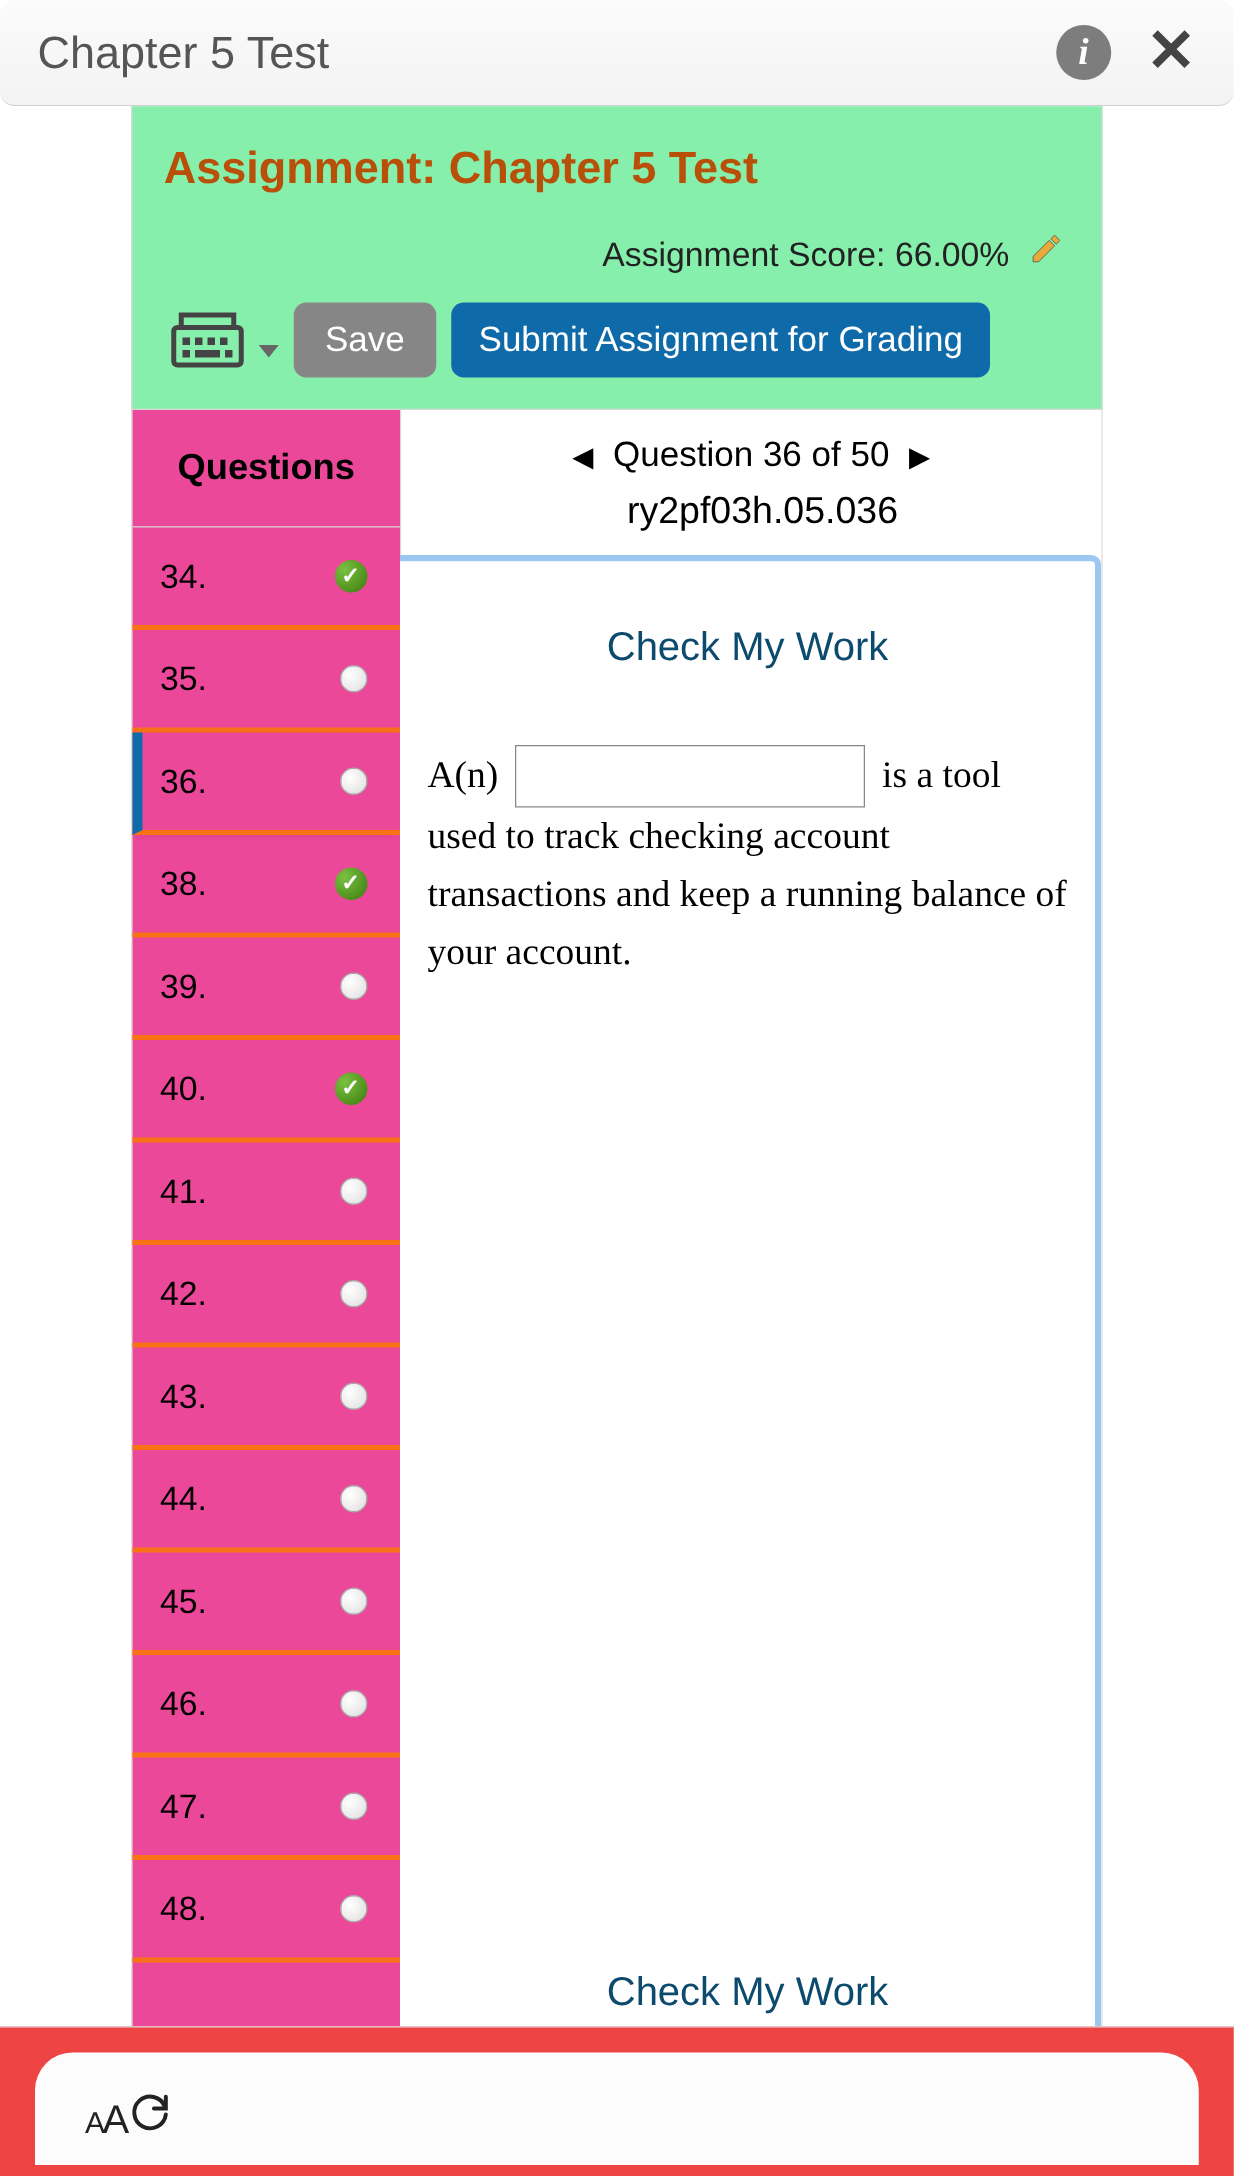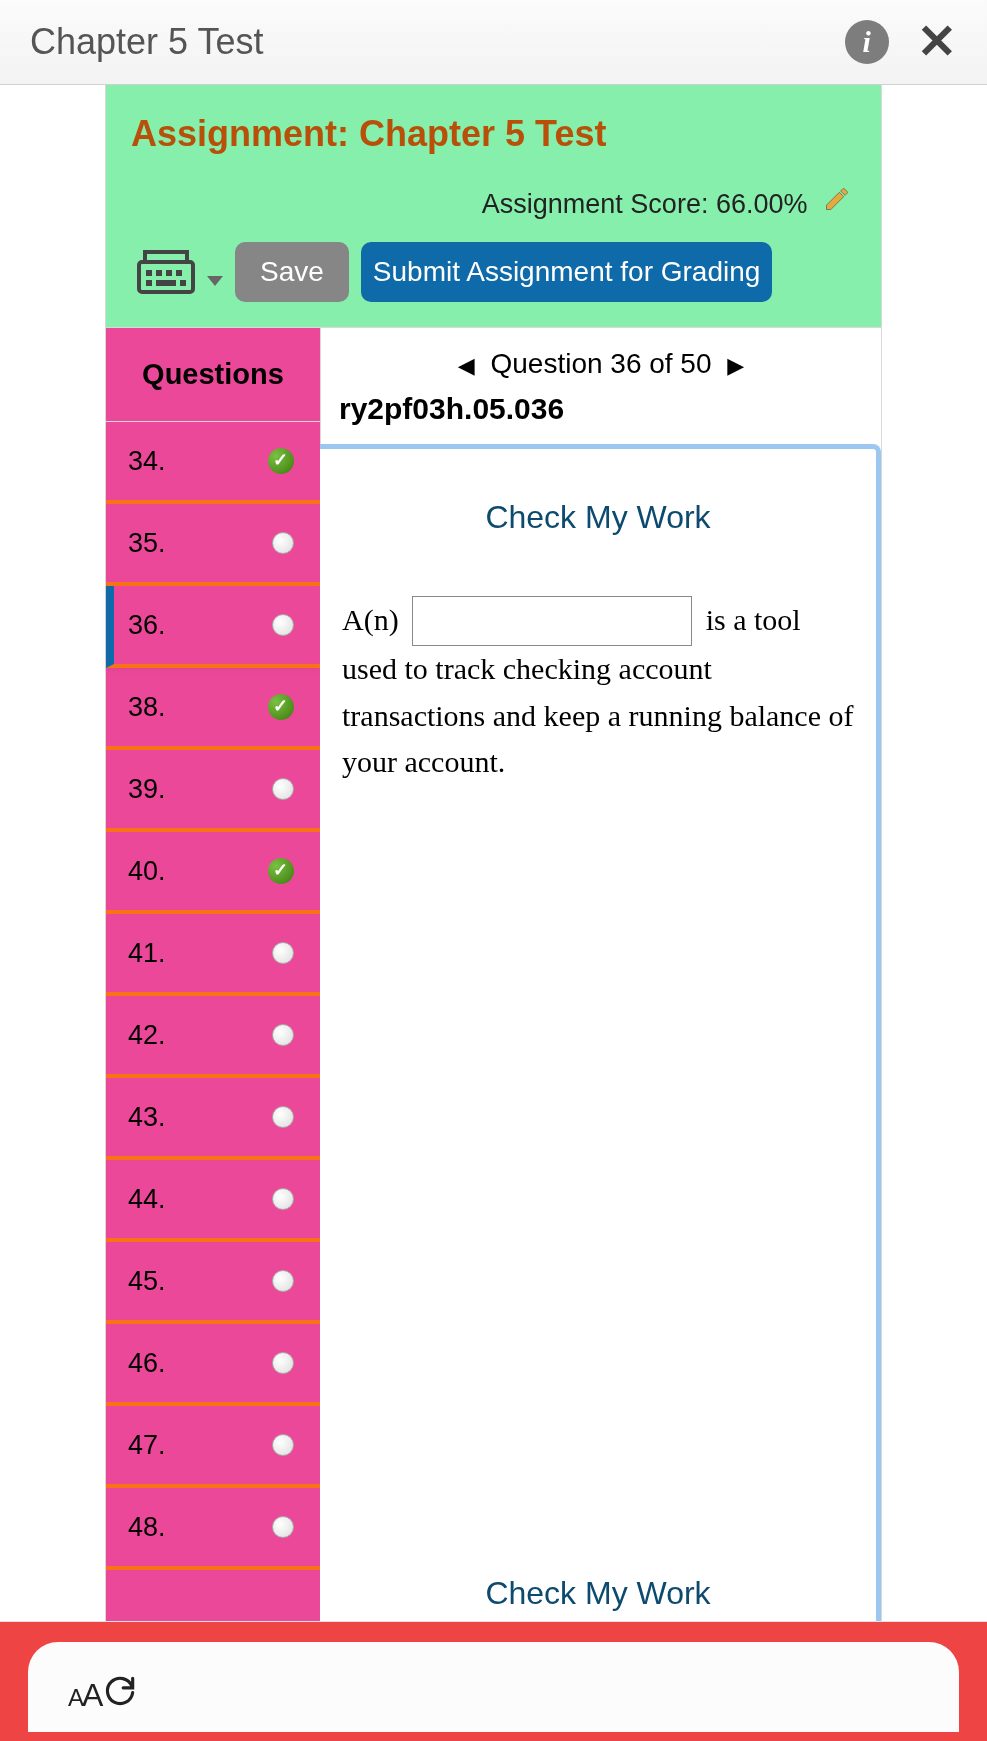--- a/index.html
+++ b/index.html
@@ -1,57 +1,57 @@
 <!DOCTYPE html>
 <html><head>
   <meta charset="utf-8">
   <style>
     * { margin: 0; padding: 0; box-sizing: border-box; }
     body { font-family: Arial, Helvetica, sans-serif; background: #fff; width: 987px; height: 1741px; overflow: hidden; }
     
     
-    .top-bar { height: 85px; background: linear-gradient(#fbfbfb, #f3f3f3); border-bottom: 1px solid #d0d0d0; display: flex; align-items: center; padding: 0 30px; }
+    .top-bar { height: 85px; background: linear-gradient(#fbfbfb, #f3f3f3); border-bottom: 1px solid #d0d0d0; display: flex; align-items: center; padding: 0 30px; border-radius: 12px; }
     .top-title { font-size: 36px; color: #555; flex: 1; }
     .top-info { width: 44px; height: 44px; border-radius: 50%; background: #7d7d7d; color: #fff; display: flex; align-items: center; justify-content: center; font-size: 30px; font-family: Georgia, serif; font-style: italic; font-weight: bold; margin-right: 28px; cursor: pointer; }
     .top-close { font-size: 48px; font-weight: bold; color: #444; cursor: pointer; line-height: 1; }
     
     
     .main-wrap { padding: 0 105px; }
     
     
     .assign-header { background: #86efac; padding: 28px 25px 25px; border: 1px solid #d8d8d8; border-top:none; }
     .assign-title { font-size: 36px; font-weight: bold; color: #b8500a; margin-bottom: 30px; }
     .score-row { text-align: right; font-size: 27px; color: #222; margin-bottom: 22px; padding-right: 5px; }
     .score-row .pencil { display:inline-block; margin-left: 8px; }
     .btn-row { display: flex; align-items: center; gap: 12px; }
     .kbd-icon { width: 70px; height: 48px; display:flex; align-items:center; justify-content:center; margin-right: 2px;}
     .kbd-caret { width:0;height:0;border-left:8px solid transparent;border-right:8px solid transparent;border-top:10px solid #666; margin-left:4px; margin-top:28px;}
     .kbd-wrap { display:flex; align-items:flex-start; cursor:pointer;}
     .btn { border: none; border-radius: 10px; font-size: 28px; padding: 14px 25px; cursor: pointer; color: #fff; }
     .btn-save { background: #868686; }
-    .btn-submit { background: #0e6aa8; padding: 14px 12px; }
+    .btn-submit { background: #0e6aa8; padding: 14px 22px; }
     
     
     .content-row { display: flex; border-left: 1px solid #d8d8d8; border-right: 1px solid #d8d8d8; }
     
     
     .q-sidebar { width: 215px; border-right: 1px solid #d8d8d8; background:#ec4899;text-align:center; }
     .q-head { font-size: 29px; font-weight: bold; padding: 30px 16px; border-bottom: 1px solid #d8d8d8; }
     .q-item { height: 82px; display: flex; align-items: center; justify-content: space-between; padding: 0 26px 0 22px; border-bottom: 4px solid #f97316; font-size: 27px; cursor: pointer; position: relative; }
     .q-item.active { border-left: 8px solid #0e6aa8; padding-left:14px; box-shadow: 0 2px 6px rgba(0,0,0,0.06);}
     .q-status { width: 22px; height: 22px; border-radius: 50%; }
     .q-status.empty { background: radial-gradient(circle at 35% 35%, #fff, #ddd); border: 1px solid #aaa; }
     .q-status.done { background: radial-gradient(circle at 30% 30%, #7ac142, #3b7a0b); position: relative; width:26px; height:26px; }
     .q-status.done::after { content:"✓"; color:#fff; font-size:18px; font-weight:bold; position:absolute; left:5px; top:1px; }
     
     
     .q-panel { flex: 1; background:#fff; position: relative; }
     .q-nav { text-align: center; font-size: 28px; padding: 20px 0 12px; }
     .q-nav .arrow { font-size: 22px; margin: 0 8px; cursor:pointer; }
-    .q-id { font-size: 30px; font-weight: bold; padding: 0 0 18px 18px; }
+    .q-id { font-size: 30px; font-weight: normal; padding: 0 0 18px 18px; text-align: center; }
     .q-body { border: 5px solid #9cc7f0; border-left:none; border-bottom:none; border-radius: 0 8px 0 0; margin-left:-1px; padding-bottom:30px; min-height: 1190px; position: relative; background:#fff;}
     .check-link { display:block; text-align:center; font-size: 32px; color: #0c4a6e; padding: 50px 0 60px; cursor:pointer; }
     .check-link.bottom { position:absolute; bottom:22px; left:0; right:0; padding:0; }
     .q-text { font-size: 30px; font-family: Georgia, 'Times New Roman', serif; padding: 0 22px; line-height: 1.55; }
     .blank-input { width: 280px; height: 50px; font-size: 26px; border: 1px solid #888; background:#fff; vertical-align: baseline; margin: 0 6px; padding: 0 6px; }
     
     
     .browser-bar { position:absolute; bottom:0; left:0; right:0; height: 120px; background:#ef4444; border-top:1px solid #e0e0e0; }
     .browser-inner { margin: 20px 28px 0; height: 90px; background:#fcfcfc; border-radius: 30px 30px 0 0; display:flex; align-items:center; padding: 16px 40px 0; }
     .aa { font-size: 32px; letter-spacing:-2px; color:#222; cursor:pointer; }

